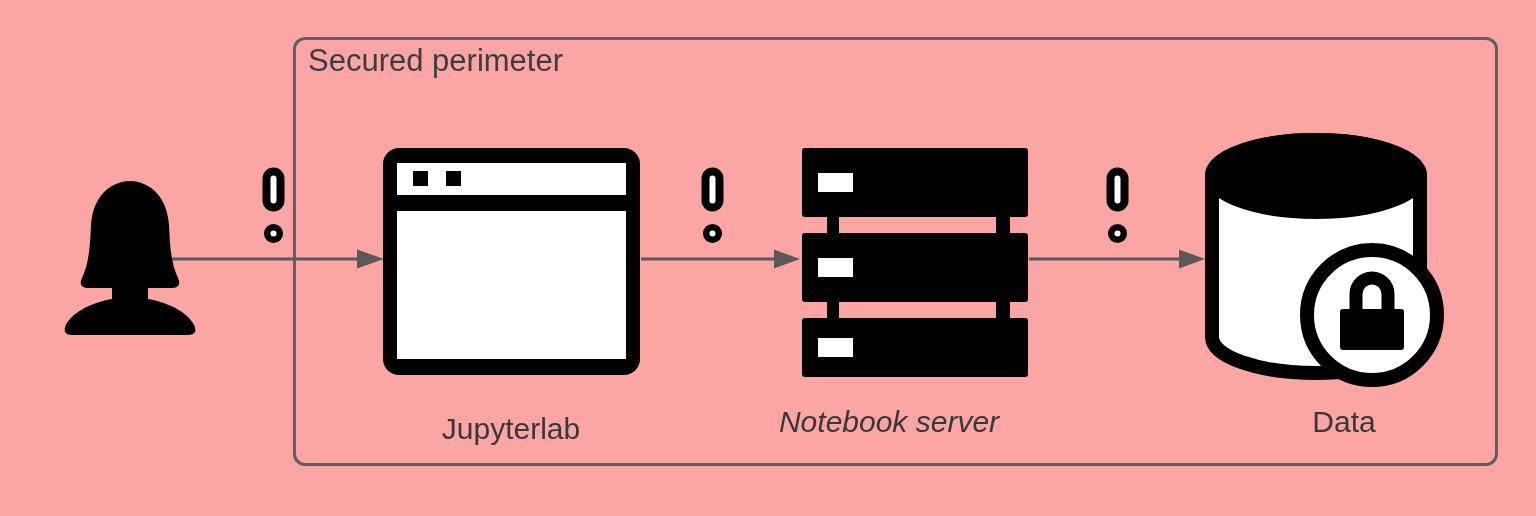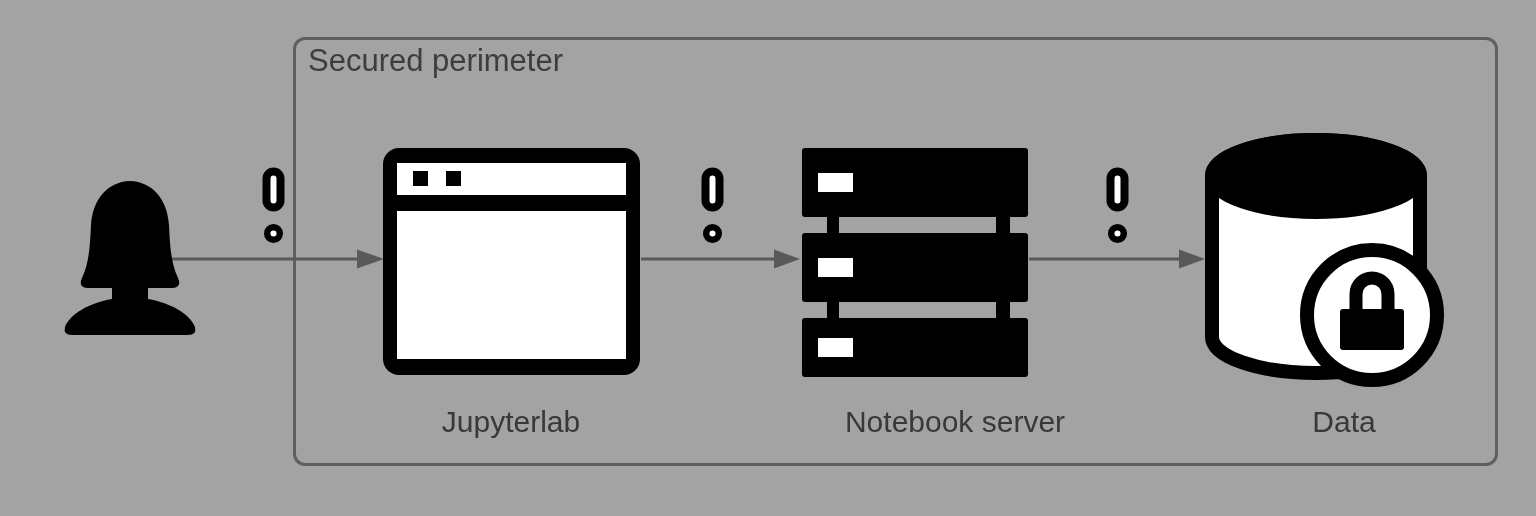--- a/index.html
+++ b/index.html
@@ -1,20 +1,20 @@
 <!DOCTYPE html>
 <html><head>
 <meta charset="utf-8">
 <style>
   html, body { margin: 0; padding: 0; background: #ffffff; }
   #canvas {
     position: relative;
     width: 1536px;
     height: 516px;
-    background: #a3a3a3;
+    background: #fca5a5;
     overflow: hidden;
     font-family: "Liberation Sans", sans-serif;
   }
   
   #perimeter {
     position: absolute;
     left: 293px; top: 37px;
     width: 1199px; height: 423px;
     border: 3px solid #5f5f5f;
     border-radius: 12px;
@@ -50,22 +50,22 @@
   .node-label {
     position: absolute;
     top: 405px;
     transform: translateX(-50%);
     font-size: 30px;
     line-height: 34px;
     color: #383838;
     white-space: nowrap;
     z-index: 2;
   }
-  #label-jupyterlab { left: 511px; }
-  #label-server     { left: 955px; }
+  #label-jupyterlab { left: 511px; margin-top: 7px; }
+  #label-server     { left: 889px; font-style: italic; }
   #label-data       { left: 1316px; margin-left: 28px; }
 </style>
 </head>
 <body>
 
 <div id="canvas">
 
   <div id="perimeter">
     <span id="perimeter-label">Secured perimeter</span>
   </div>

